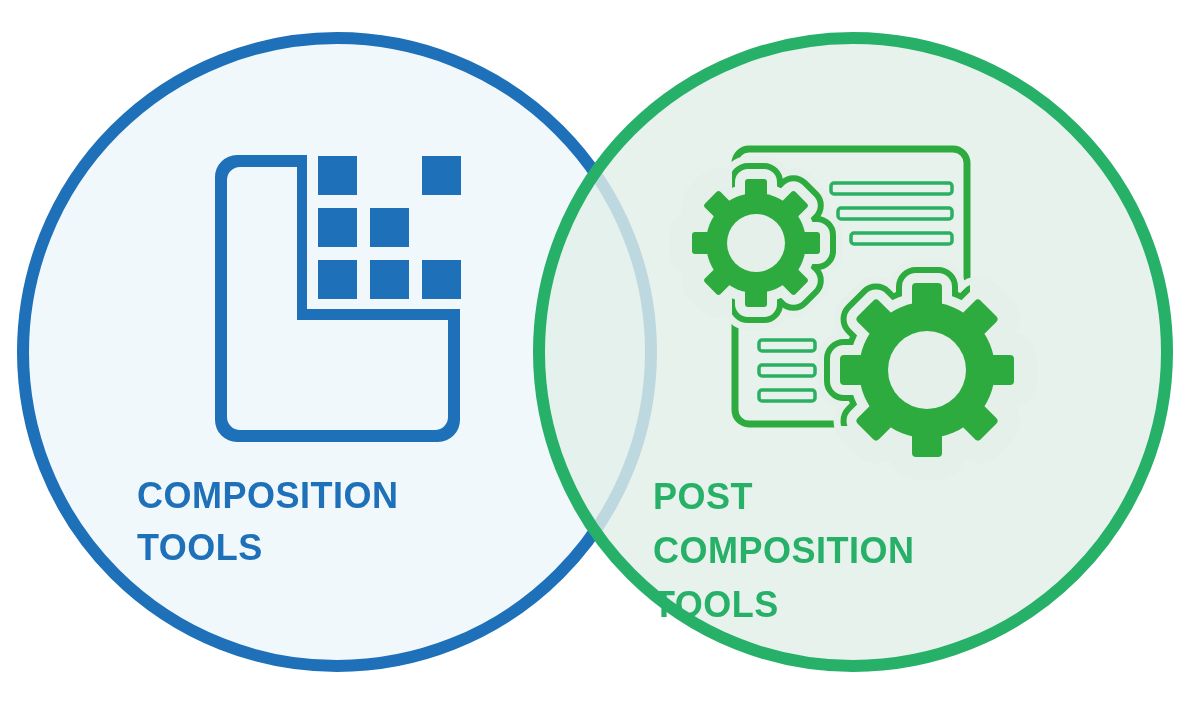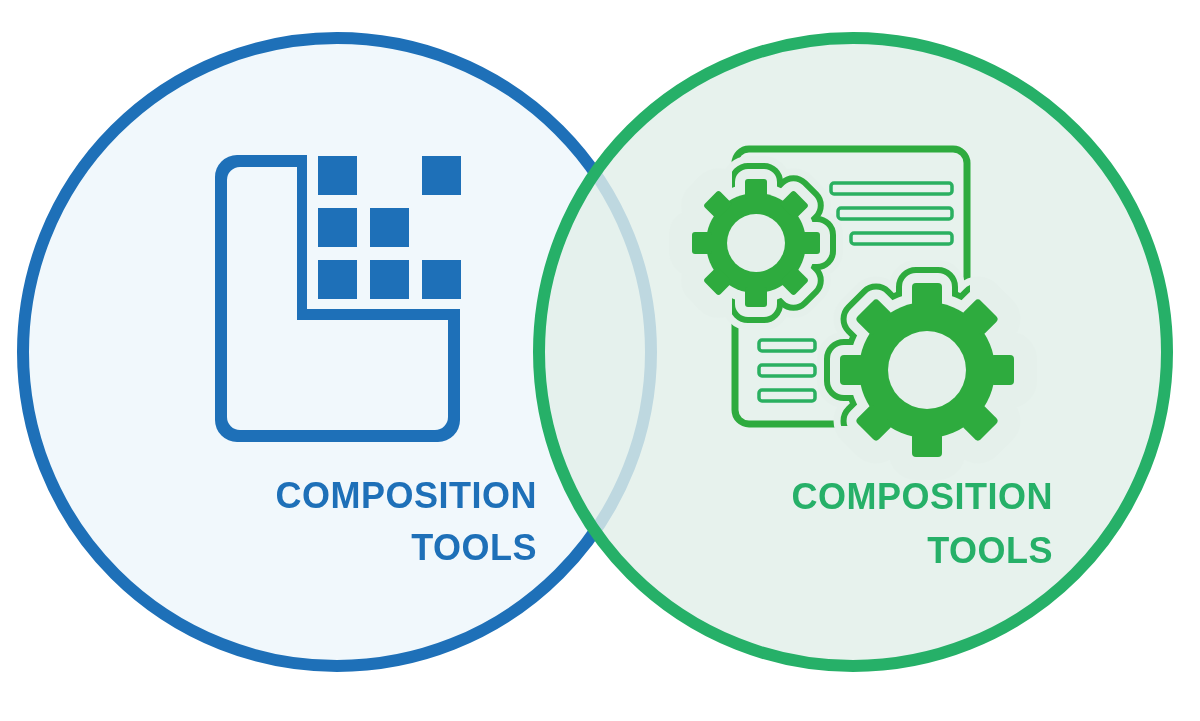--- a/index.html
+++ b/index.html
@@ -1,18 +1,18 @@
 <!DOCTYPE html>
 <html><head>
 <meta charset="utf-8">
 <style>
   html, body { margin:0; padding:0; background:#ffffff; }
   body { width:1200px; height:721px; position:relative; overflow:hidden; font-family:"Liberation Sans", sans-serif; }
   svg.stage { position:absolute; left:0; top:0; }
-  .label { position:absolute; text-align:right; font-family:"Liberation Sans", sans-serif; font-weight:bold; font-size:36px; line-height:52px; letter-spacing:0.5px; }
+  .label { position:absolute; text-align:left; font-family:"Liberation Sans", sans-serif; font-weight:bold; font-size:36px; line-height:52px; letter-spacing:0.5px; }
   .label div { white-space:nowrap; }
   #left-label { left:137px; width:400px; top:470px; color:#1e70b8; }
   #right-label { left:653px; width:400px; top:470px; color:#26b068; line-height:54px; }
 </style>
 </head>
 <body>
 
 <svg class="stage" width="1200" height="721" viewBox="0 0 1200 721">
   <defs>
     <clipPath id="docClip">
@@ -89,15 +89,16 @@
     </g>
   </g>
 </svg>
 
 <div id="left-label" class="label">
   <div>COMPOSITION</div>
   <div>TOOLS</div>
 </div>
 
 <div id="right-label" class="label">
+  <div>POST</div>
   <div>COMPOSITION</div>
   <div>TOOLS</div>
 </div>
 
 </body></html>

